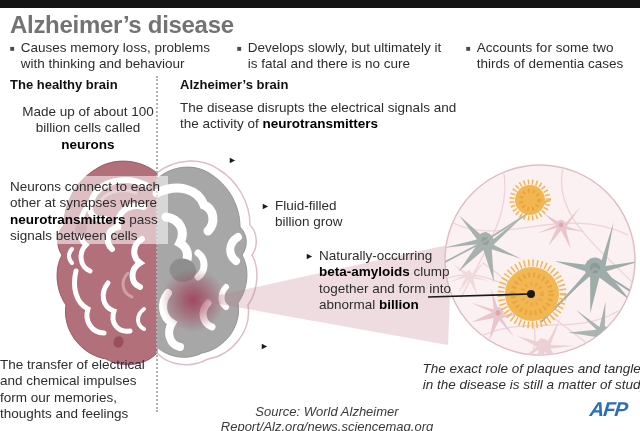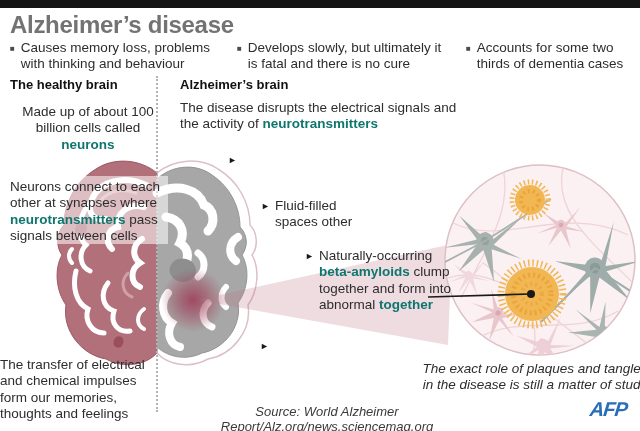--- a/index.html
+++ b/index.html
@@ -34,21 +34,21 @@
   .pt-tangles{left:260px;top:338px;width:118px;}
   .text-screen{left:6px;top:176px;width:162px;height:68px;background:rgba(255,255,255,0.55);z-index:4;}
   .cap-right{left:420px;top:361px;width:230px;font-style:italic;font-size:13.5px;line-height:1.2;text-align:center;z-index:5;}
   .source{left:162px;top:404px;width:330px;text-align:center;font-style:italic;font-size:13px;color:#3a3a3a;z-index:5;}
   .afp{left:590px;top:398px;font-size:20px;font-weight:900;font-style:italic;
        color:var(--afp-blue,#2a6db8);transform:skewX(-6deg);letter-spacing:-1px;z-index:5;}
   .brain-svg{left:48px;top:153px;z-index:1;}
   .wedge-svg{left:0;top:0;z-index:2;pointer-events:none;}
   .circle-svg{left:443px;top:163px;z-index:3;}
   .pointer-svg{left:0;top:0;z-index:6;pointer-events:none;}
-  b{color:#0f766e;}
+  b{color:#000000;}
 </style>
 </head>
 <body>
 
 <div class="canvas">
 
   <div class="abs topbar"></div>
 
   <div class="abs title">Alzheimer’s disease</div>
 
@@ -128,25 +128,25 @@
 
   <div class="abs body-text cap-left">The transfer of electrical and chemical impulses form our memories, thoughts and  feelings</div>
 
   <div class="abs body-text intro"><span>The disease disrupts the electrical signals and the activity of </span><b>neurotransmitters</b></div>
 
   <div class="abs body-text point pt-cortex">
     <span class="arr">►</span>
   </div>
   <div class="abs body-text point pt-fluid">
     <span class="arr">►</span>
-    <div><span>Fluid-filled spaces other</span></div>
+    <div><span>Fluid-filled billion grow</span></div>
   </div>
   <div class="abs body-text point pt-plaques">
     <span class="arr">►</span>
-    <div><span>Naturally-occurring </span><b>beta-amyloids</b><span> clump together and form into abnormal </span><b>together</b></div>
+    <div><span>Naturally-occurring </span><b>beta-amyloids</b><span> clump together and form into abnormal </span><b>billion</b></div>
   </div>
   <div class="abs body-text point pt-tangles">
     <span class="arr">►</span>
   </div>
 
   <svg class="abs circle-svg" width="194" height="194" viewBox="0 0 194 194">
     <defs>
       <clipPath id="circClip">
           <circle cx="97" cy="97" r="95"></circle>
         </clipPath>

